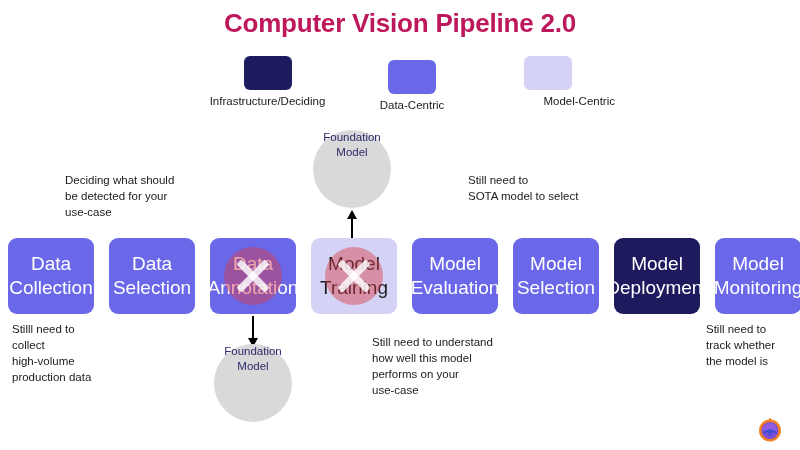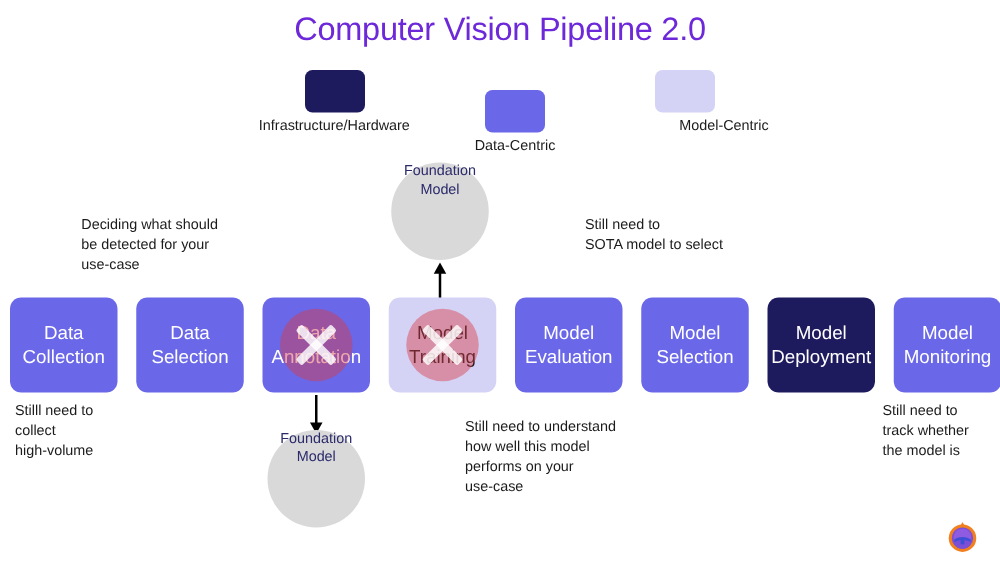--- a/index.html
+++ b/index.html
@@ -21,22 +21,22 @@
   }
 
   
   .title {
     position: absolute;
     left: 0;
     top: 8px;
     width: 800px;
     text-align: center;
     font-size: 26px;
-    font-weight: normal;
-    color: #6d28d9;
+    font-weight: bold;
+    color: #be185d;
     letter-spacing: -0.2px;
   }
 
   
   .legend {
     position: absolute;
     left: 195px;
     top: 56px;
     width: 420px;
     height: 55px;
@@ -51,34 +51,34 @@
     border-radius: 6px;
     margin: 0 auto;
   }
   .legend-label {
     margin-top: 5px;
     font-size: 11.5px;
     color: #1b1b1b;
     white-space: nowrap;
   }
   .lg0 { left: 0px;   top: 0; width: 145px; }
-  .lg1 { left: 152px; top: 16px; width: 130px; }
+  .lg1 { left: 152px; top: 4px; width: 130px; }
   .lg2 { left: 285px; top: 0; width: 135px; text-align: right; }
 
   
   .pipe-box {
     position: absolute;
     width: 86px;
     height: 76px;
     border-radius: 9px;
     display: flex;
     align-items: center;
     justify-content: center;
     text-align: center;
-    font-size: 15px;
+    font-size: 19px;
     line-height: 1.28;
     color: #ffffff;
     box-sizing: border-box;
     padding: 2px;
   }
   .pipe-box .boxlabel {
     position: relative;
     z-index: 1;
   }
 
@@ -171,21 +171,21 @@
 </head>
 <body>
 
 <div id="stage">
 
   <div class="title">Computer Vision Pipeline 2.0</div>
 
   <div class="legend">
     <div class="legend-item lg0">
       <div class="legend-swatch" style="background:#1e1a5e;"></div>
-      <div class="legend-label">Infrastructure/Hardware</div>
+      <div class="legend-label">Infrastructure/Deciding</div>
     </div>
     <div class="legend-item lg1">
       <div class="legend-swatch" style="background:#6a67e8;"></div>
       <div class="legend-label">Data-Centric</div>
     </div>
     <div class="legend-item lg2">
       <div class="legend-swatch" style="background:#d5d3f5;"></div>
       <div class="legend-label">Model-Centric</div>
     </div>
   </div>
@@ -276,20 +276,21 @@
     <div>
       <div>Foundation</div>
       <div>Model</div>
     </div>
   </div>
 
   <div class="annot" style="left:12px; top:322px; width:118px;">
     <div>Stilll need to</div>
     <div>collect</div>
     <div>high-volume</div>
+    <div>production data</div>
   </div>
 
   <div class="annot" style="left:372px; top:335px; width:168px;">
     <div>Still need to understand</div>
     <div>how well this model</div>
     <div>performs on your</div>
     <div>use-case</div>
   </div>
 
   <div class="annot" style="left:706px; top:322px; width:94px;">

